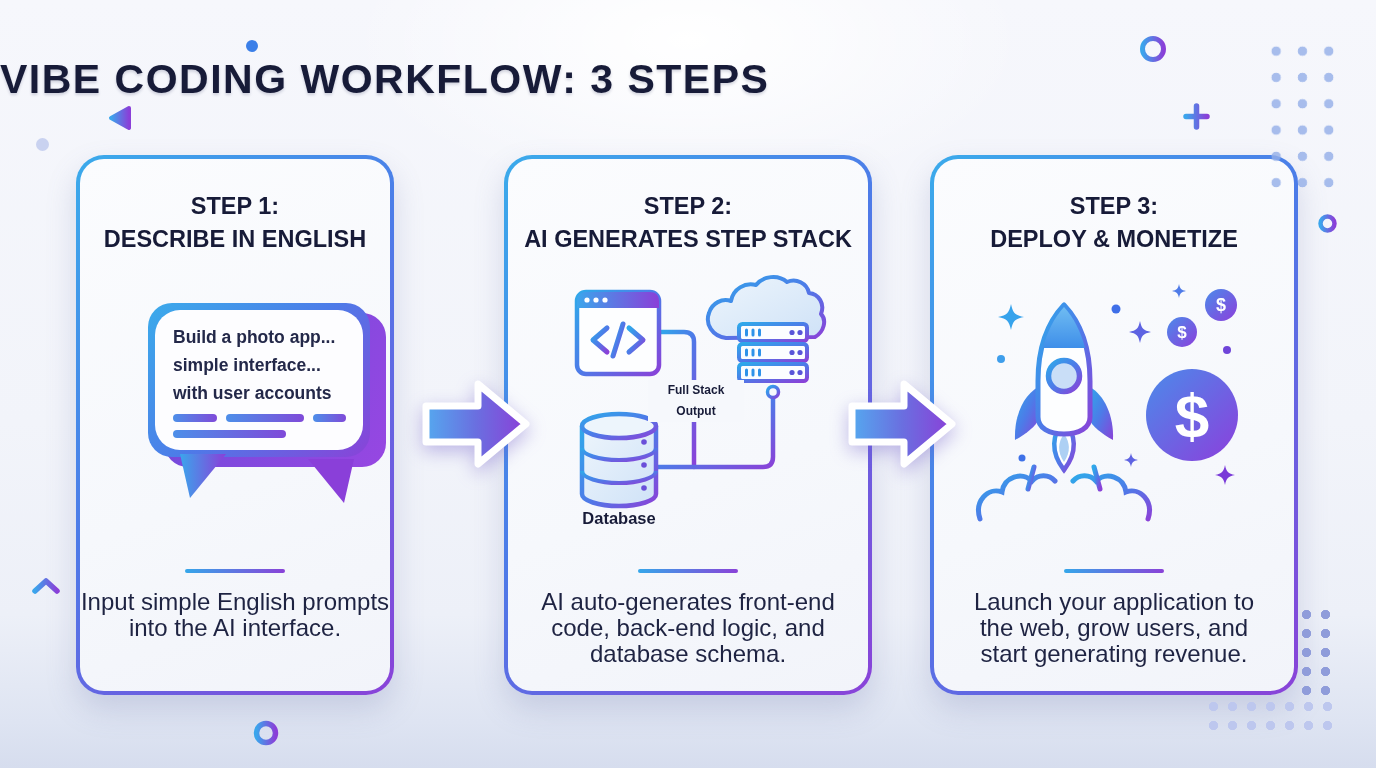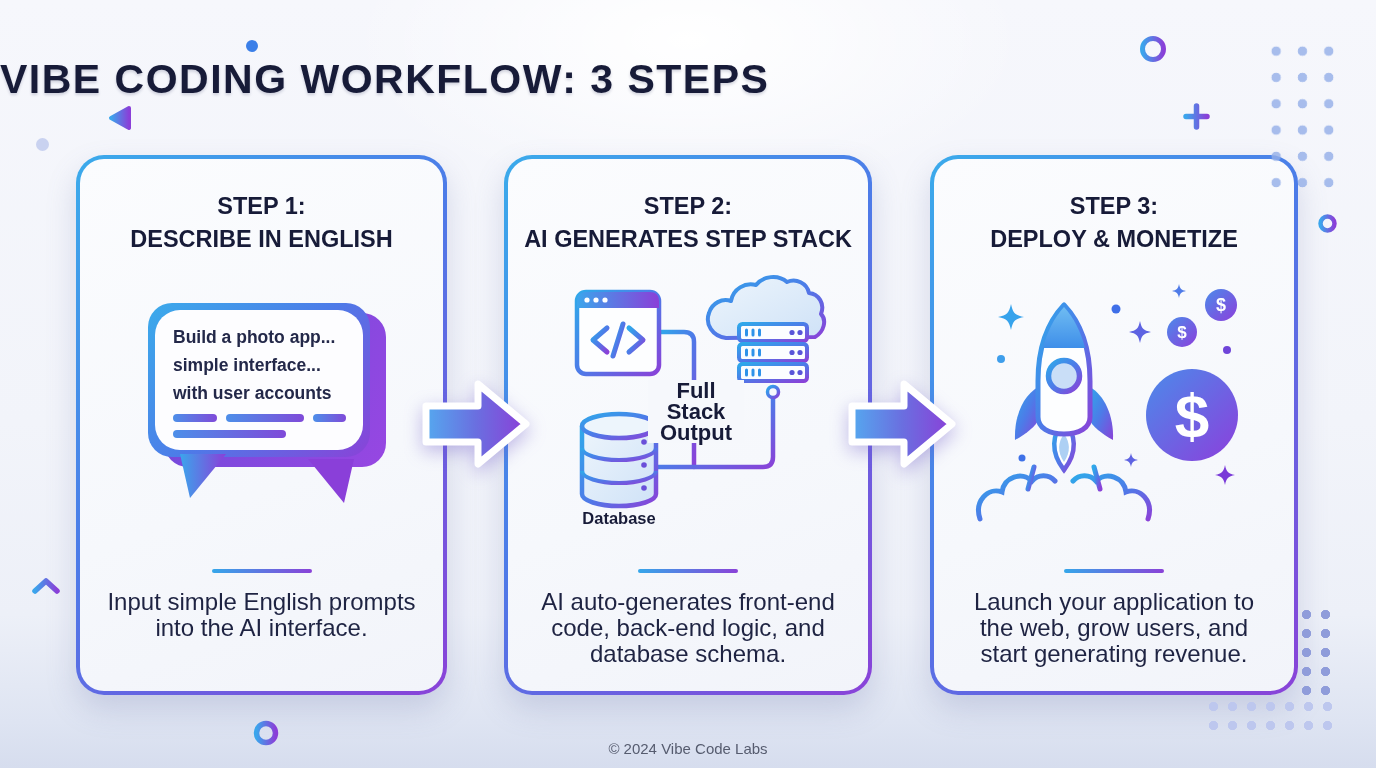--- a/index.html
+++ b/index.html
@@ -26,21 +26,21 @@
   .card{
     position:absolute;top:155px;height:540px;border-radius:28px;
     background:linear-gradient(135deg,#3BABEB 0%,#4D7BE8 45%,#8A42D8 100%);
     padding:4px;box-sizing:border-box;
     box-shadow:0 14px 30px rgba(100,110,165,0.22);
   }
   .card-inner{
     position:relative;width:100%;height:100%;border-radius:24px;
     background:linear-gradient(160deg,#FBFCFE 0%,#F6F8FC 60%,#F2F4FA 100%);
   }
-  .card1{left:76px;width:371px;}
+  .card1{left:76px;width:318px;}
   .card2{left:504px;width:368px;}
   .card3{left:930px;width:368px;}
   .step-heading{
     padding-top:31px;text-align:center;
     font-size:23.5px;font-weight:800;line-height:33px;color:#171B38;
   }
   .divider{
     position:absolute;left:50%;top:410px;transform:translateX(-50%);
     width:100px;height:4px;border-radius:2px;
     background:linear-gradient(90deg,#35A7EA,#8A42D8);
@@ -71,21 +71,21 @@
   }
   .bubble-bars{position:absolute;left:18px;top:104px;}
   .bar-row{display:flex;gap:9px;margin-bottom:8px;}
   .bar{height:8px;border-radius:4px;background:linear-gradient(90deg,#4D8FE9,#7F4AD9);}
   .bubble-tail-front{position:absolute;left:32px;top:151px;z-index:3;}
   
   .diagram-svg{position:absolute;}
   .overlay-label{
     position:absolute;text-align:center;font-weight:700;color:#171B38;
   }
-  .label-output{left:140px;top:221px;width:96px;font-size:22px;line-height:21px;background:#F6F8FC;}
+  .label-output{left:140px;top:221px;width:96px;font-size:12px;line-height:21px;background:#F6F8FC;}
   .label-database{left:59px;top:350px;width:104px;font-size:16.5px;}
   
   .flow-arrow{position:absolute;top:372px;z-index:6;filter:drop-shadow(0 6px 9px rgba(110,90,200,0.40));}
   .arrow1{left:420px;}
   .arrow2{left:846px;}
   
   .decor{position:absolute;}
   .dot{border-radius:50%;}
   .dotgrid-tr{
     left:1263px;top:38px;width:79px;height:158px;opacity:.8;
@@ -348,14 +348,13 @@
   <svg class="decor" style="left:1183px;top:103px" width="27" height="27">
     <path d="M13.5,3 V24 M3,13.5 H24" fill="none" stroke="url(#gradH)" stroke-width="5.5" stroke-linecap="round"></path>
   </svg>
   <svg class="decor" style="left:1317px;top:213px" width="21" height="21">
     <circle cx="10.5" cy="10.5" r="7" fill="none" stroke="url(#gradH)" stroke-width="4.5"></circle>
   </svg>
   <div class="decor dotgrid-tr"></div>
   <div class="decor dotgrid-br-v"></div>
   <div class="decor dotgrid-br-h"></div>
 
-  <div class="footer">© 2024 Vibe Code Labs</div>
 </div>
 
 </body></html>

